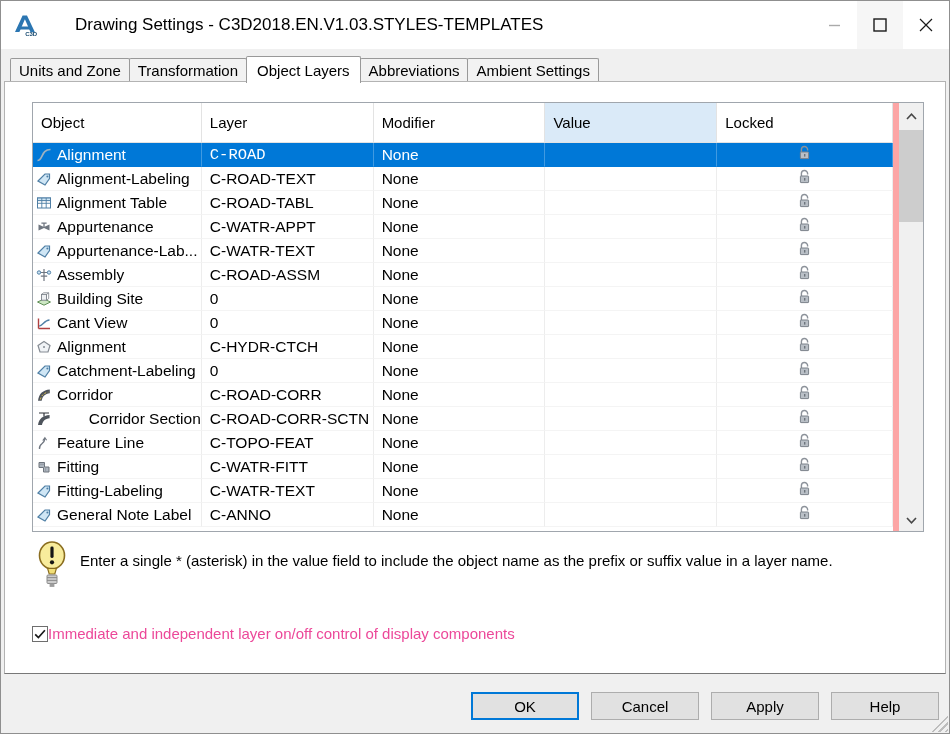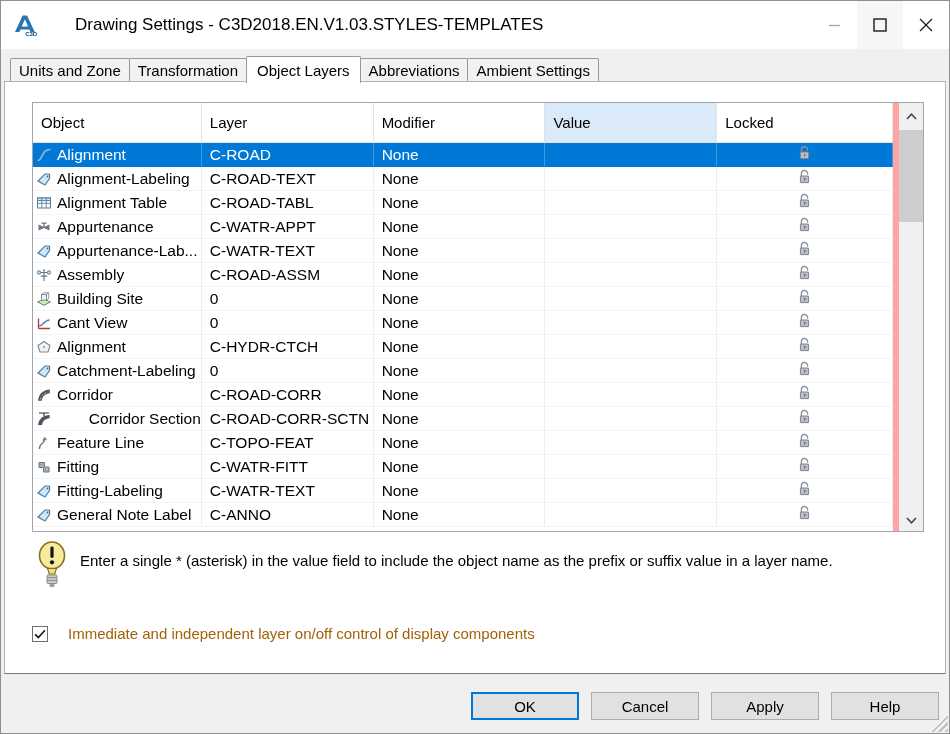--- a/index.html
+++ b/index.html
@@ -47,21 +47,21 @@
   .sb-thumb { position:absolute; left:0; right:0; top:3px; height:92px; background:#cdcdcd; }
 
   
   .note { position:absolute; left:24px; top:458px; right:8px; display:flex; }
   .bulb { width:30px; height:52px; flex:none; margin-left:8px; }
   .notetext { margin-left:13px; margin-top:12px; font-size:15px; color:#000; white-space:nowrap; }
 
   
   .chkrow { position:absolute; left:27px; top:543px; display:flex; align-items:center; }
   .chk { width:16px; height:16px; display:inline-flex; }
-  .chklabel { margin-left:20px; font-size:15px; color:#a16207; }
+  .chklabel { margin-left:0; font-size:15px; color:#ec4899; }
 
   
   .footer { position:absolute; left:0; right:0; bottom:0; height:61px; background:#f0f0f0; display:flex; justify-content:flex-end; align-items:flex-start; padding:20px 10px 0 0; gap:12px; }
   .btn { width:108px; height:28px; background:#e1e1e1; border:1px solid #adadad; font-family:"Liberation Sans", sans-serif; font-size:15px; color:#000; display:flex; align-items:center; justify-content:center; }
   .btn.focused { border:2px solid #0078d7; }
 
   .grip { position:absolute; right:1px; bottom:1px; width:17px; height:17px;
           background:repeating-linear-gradient(135deg, transparent 0 3px, #bdbdbd 3px 4.6px);
           clip-path:polygon(100% 0, 100% 100%, 0 100%); }
 </style>
@@ -120,21 +120,21 @@
         <div class="rows" id="rows">
             <div class="row selected">
               <div class="cell objcell" style="width: 170px;">
                 <span class="ricon">
                   <svg width="16" height="16" viewBox="0 0 16 16">
                     <path d="M1.5 13.5 C7 13.5 5 2.5 14.5 2.5" fill="none" stroke="#9db2c1" stroke-width="1.7"></path>
                   </svg>
                 </span>
                 <span>Alignment</span>
               </div>
-              <div class="cell" style="width: 173px;">C-ROAD</div>
+              <div class="cell" style="width: 173px; font-family: Liberation Mono, monospace;">C-ROAD</div>
               <div class="cell" style="width: 173px;">None</div>
               <div class="cell" style="width: 173px;"></div>
               <div class="cell lockcell" style="width: 177px;">
                 <span class=""><svg width="13" height="15" viewBox="0 0 13 15">
                     <path d="M3.4 7 V4.6 a3.1 3.1 0 0 1 6.2 0 V5.6" fill="none" stroke="#8c929a" stroke-width="1.4"></path>
                     <rect x="2.4" y="7" width="8.2" height="6.6" rx="0.6" fill="#b9bfc6" stroke="#7c838b"></rect>
                     <rect x="6" y="9" width="1.4" height="2.6" fill="#6d747c"></rect>
                   </svg></span>
               </div>
             </div>

